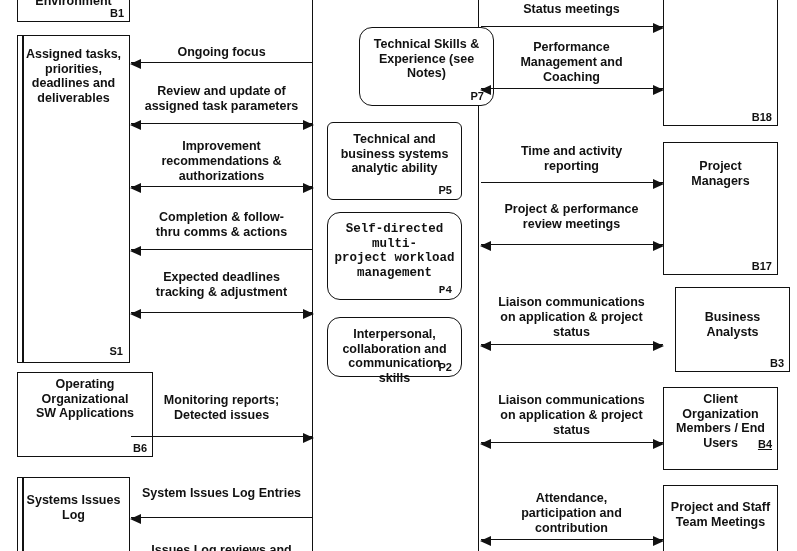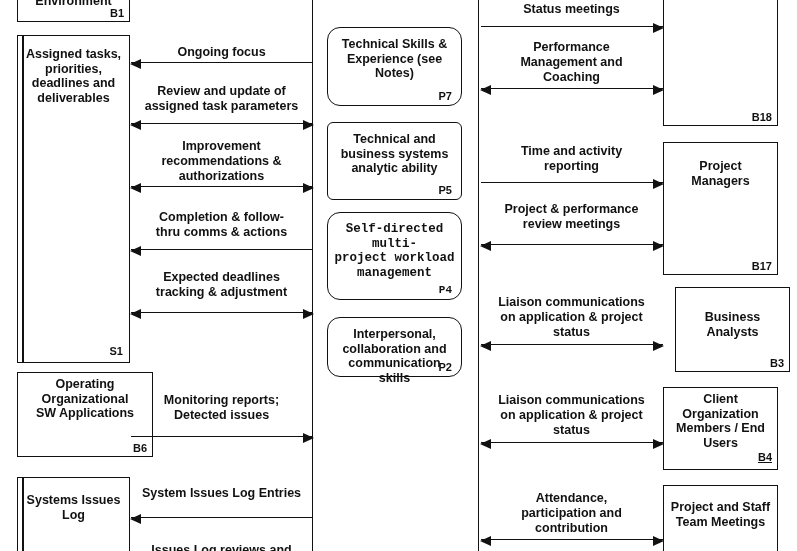--- a/index.html
+++ b/index.html
@@ -17,30 +17,30 @@
   .b1 .box-label{position:absolute;left:0;right:0;bottom:13px;}
   .s1{left:17px;top:35px;width:113px;height:328px;padding-top:11px;}
   .s1 .box-id{bottom:5px;right:6px;}
   .b6{left:17px;top:372px;width:136px;height:85px;padding-top:4px;}
   .syslog{left:17px;top:477px;width:113px;height:92px;padding-top:15px;}
 
   .b18{left:663px;top:-40px;width:115px;height:166px;}
   .b17{left:663px;top:142px;width:115px;height:133px;padding-top:16px;}
   .b3{left:663px;top:287px;width:115px;height:85px;padding-top:22px;margin-left:12px;}
   .b4{left:663px;top:387px;width:115px;height:83px;padding-top:4px;}
-  .b4 .box-id{bottom:6px;text-decoration:underline;}
+  .b4 .box-id{bottom:19px;text-decoration:underline;}
   .meet{left:663px;top:485px;width:115px;height:82px;padding-top:14px;}
 
   
   .mid{position:absolute;left:312px;top:-6px;width:167px;height:563px;
        border-left:1.6px solid #111;border-right:1.6px solid #111;box-sizing:border-box;}
   .pbox{position:absolute;left:327px;width:135px;border:1.6px solid #111;border-radius:13px;
         background:#fff;text-align:center;padding-top:9px;box-sizing:border-box;}
   .pbox .box-id{right:9px;bottom:3px;}
-  .p7{top:27px;height:79px;}
+  .p7{top:27px;height:79px;margin-left:32px;}
   .p5{top:122px;height:78px;border-radius:6px;}
   .p4{top:212px;height:88px;font-family:Liberation Mono, monospace;}
   .p2{top:317px;height:60px;}
 
   
   .flabel{position:absolute;text-align:center;white-space:pre-line;font-size:12.5px;line-height:15px;}
   .lch{left:133px;width:177px;}
   .rch{left:483px;width:177px;}
   .fl-l0{top:45px}.fl-l1{top:84px}.fl-l2{top:139px}.fl-l3{top:210px}
   .fl-l4{top:270px}.fl-l5{top:393px}.fl-l6{top:486px}.fl-l7{top:543px}

